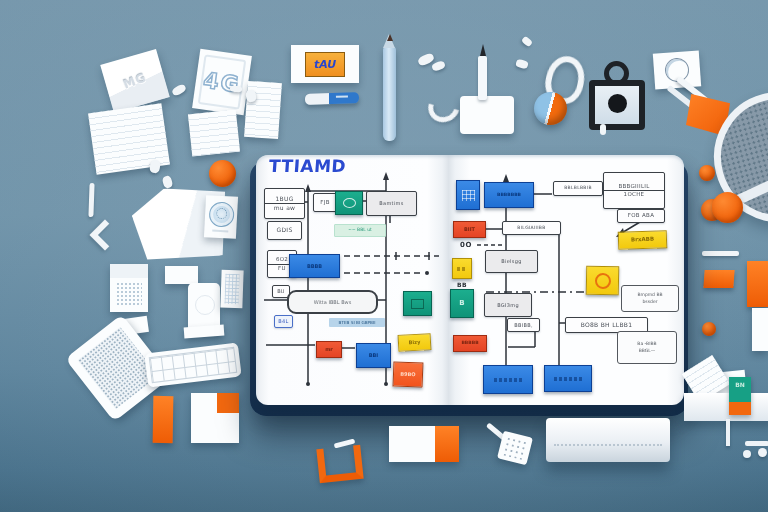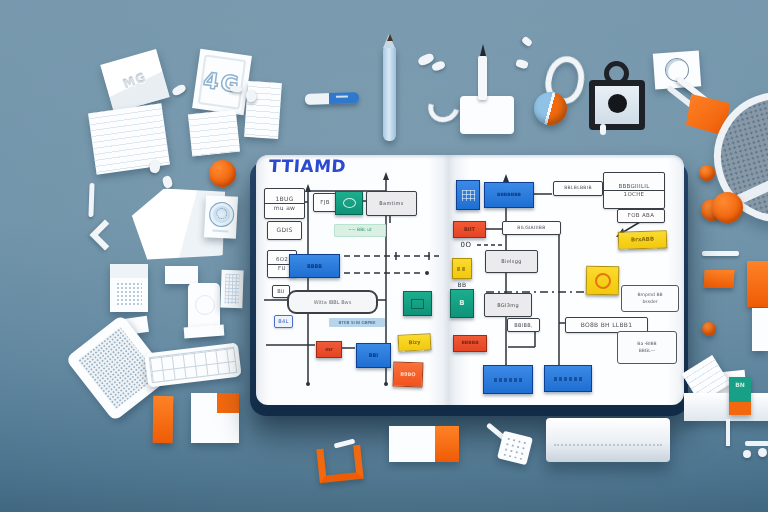--- a/index.html
+++ b/index.html
@@ -31,21 +31,21 @@
   .nb-box,.nb-dbox{background:#fdfdfe;border:1.5px solid #3b4046;color:#4b5058;
     border-radius:2px;box-shadow:0 1px 2px rgba(18,40,60,.2);letter-spacing:.3px;}
   .t-gray{background:#ebebed;}
   .t-blue{border-color:#4a6fc8;color:#3a5cc0;background:#eef3fb;}
   .nb-dbox span+span{border-top:1px solid #3b4046;width:100%;}
   .nb-note{background:#fbfcfd;border:1.2px solid #53585e;border-radius:3px;color:#5a5f66;}
   .nb-note1{background:#f5f6f7;border:2px solid #3b4046;border-radius:9px;color:#6a6f76;}
   .nb-hl{border-radius:1px;}
   .h-green{background:#d9f0e3;color:#28997b;border:1px solid #b9e2cf;}
   .h-blue{background:#b7d4ea;color:#1d4f7e;}
-  .nb-margin{font-weight:400;color:#2b3138;letter-spacing:.5px;}
+  .nb-margin{font-weight:700;color:#2b3138;letter-spacing:.5px;}
   .doodle-circle::after{content:'';width:11px;height:8px;border:1.3px solid rgba(255,255,255,.8);border-radius:50%;}
   .doodle-square::after{content:'';width:11px;height:8px;border:1.3px solid rgba(6,60,45,.55);}
   .doodle-grid::after{content:'';width:13px;height:11px;
     background:linear-gradient(rgba(255,255,255,.55) 1px,transparent 1px),linear-gradient(90deg,rgba(255,255,255,.55) 1px,transparent 1px);
     background-size:4px 4px;}
   .doodle-scribble::after{content:'';width:60%;height:4px;opacity:.65;
     background:repeating-linear-gradient(90deg,currentColor 0 3px,transparent 3px 5px);}
   .doodle-oring::after{content:'';width:12px;height:12px;border:2px solid #e8720f;border-radius:50%;}
 
   
@@ -250,20 +250,25 @@
     <div class="ht-in"></div>
   </div>
   <div class="obj paper grid-tray">
     <div class="gt-in"></div>
   </div>
   <div class="obj orange-strip"></div>
   <div class="obj paper corner-card">
     <div class="oc"></div>
   </div>
 
+  <div class="obj paper logo-card">
+    <div class="logo-inner">
+      <span class="logo-text">tAU</span>
+    </div>
+  </div>
   <div class="obj blue-pen"></div>
   <div class="obj pencil">
     <div class="pencil-body"></div>
     <div class="pencil-tip"></div>
     <div class="pencil-lead"></div>
   </div>
   <div class="obj bit b7"></div>
   <div class="obj bit b8"></div>
   <div class="obj hook"></div>
   <div class="obj paper flag-pad"></div>

